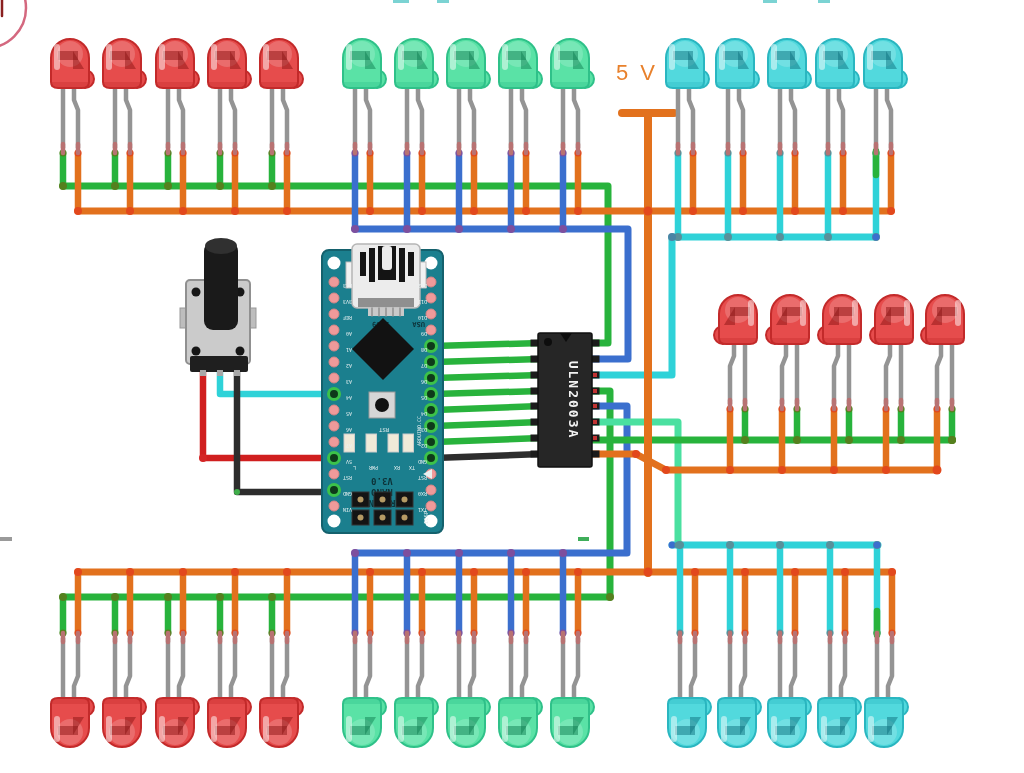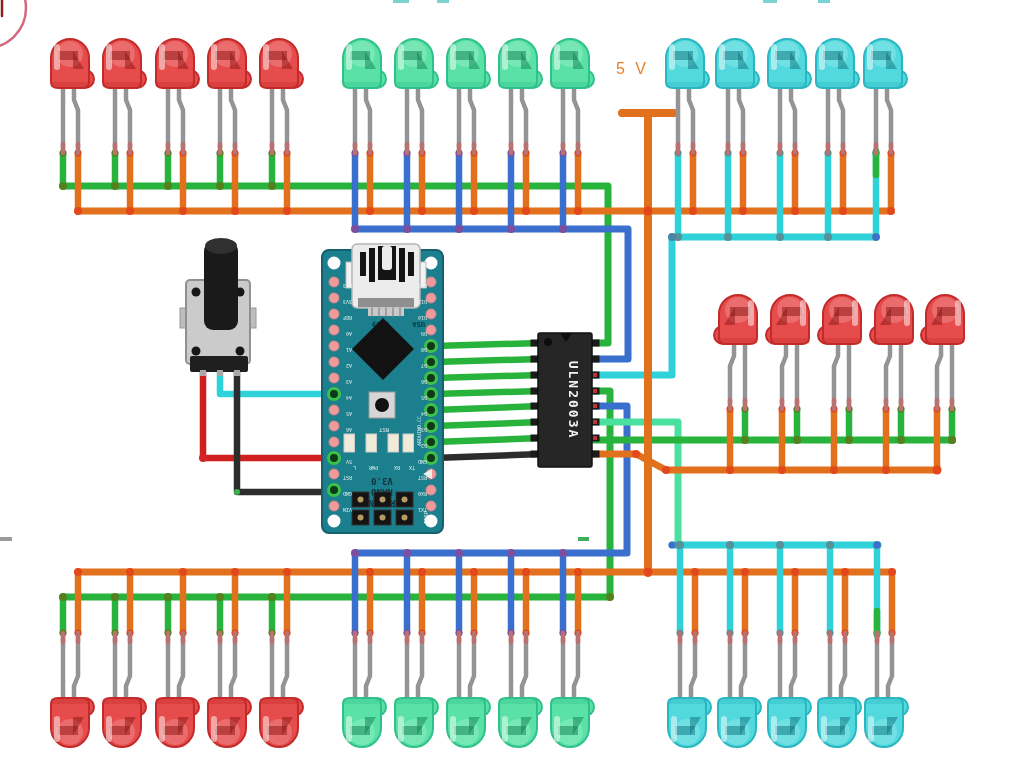--- a/index.html
+++ b/index.html
@@ -1,18 +1,18 @@
 <!DOCTYPE html>
 <html><head>
 <meta charset="utf-8">
 <style>
   html,body{margin:0;padding:0;background:#ffffff;}
   #stage{position:relative;width:1024px;height:773px;background:#fff;overflow:hidden;
          font-family:"Liberation Sans", sans-serif;}
-  #power-label{position:absolute;left:616px;top:60px;font-size:16px;letter-spacing:3px;
+  #power-label{position:absolute;left:616px;top:60px;font-size:22px;letter-spacing:3px;
                font-family:"Liberation Sans", sans-serif;}
   svg{position:absolute;left:0;top:0;}
   text{font-family:"DejaVu Sans Mono", monospace;}
 </style>
 </head>
 <body>
 
 <div id="stage">
   <svg id="svg" width="1024" height="773" viewBox="0 0 1024 773">
       <circle cx="-14" cy="8" r="40" fill="none" stroke="#d4687f" stroke-width="2.5"></circle>

